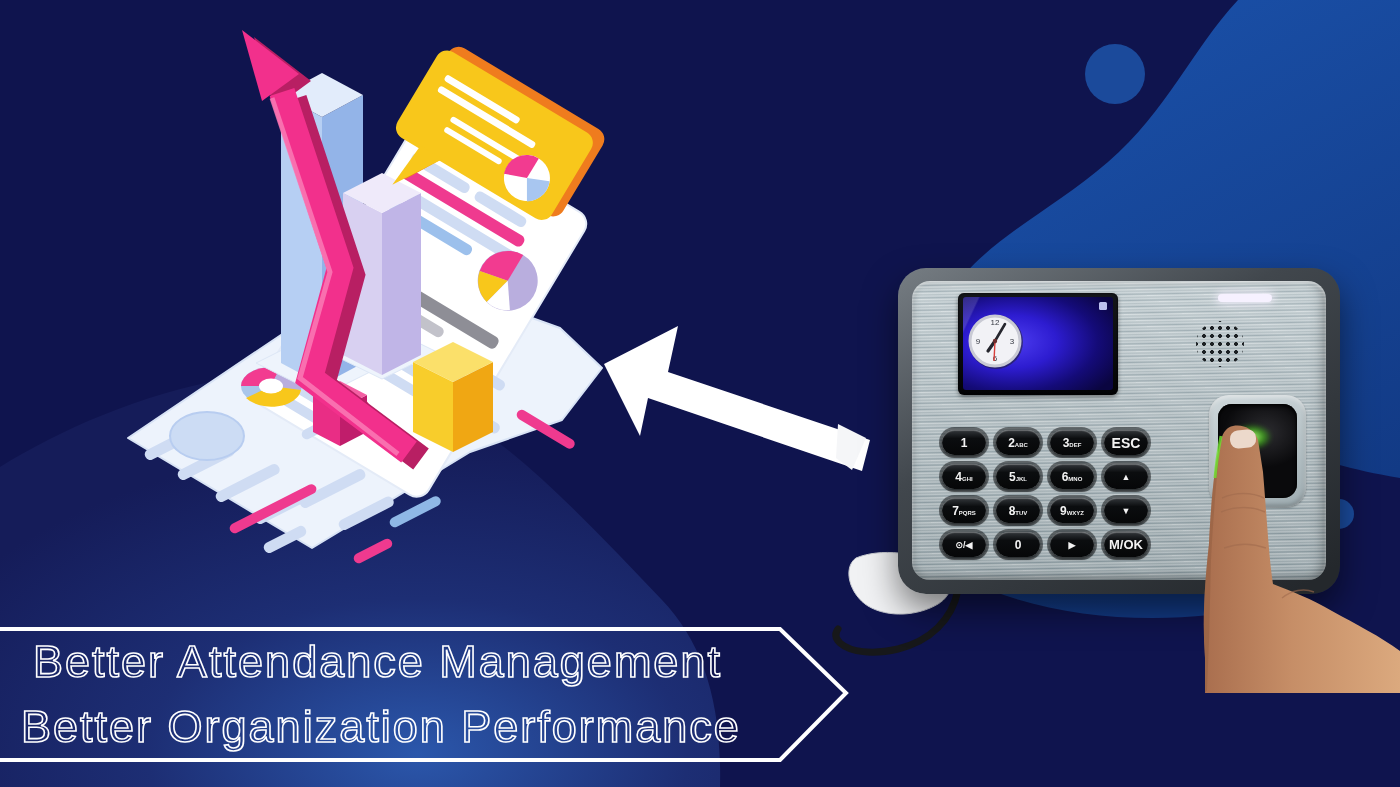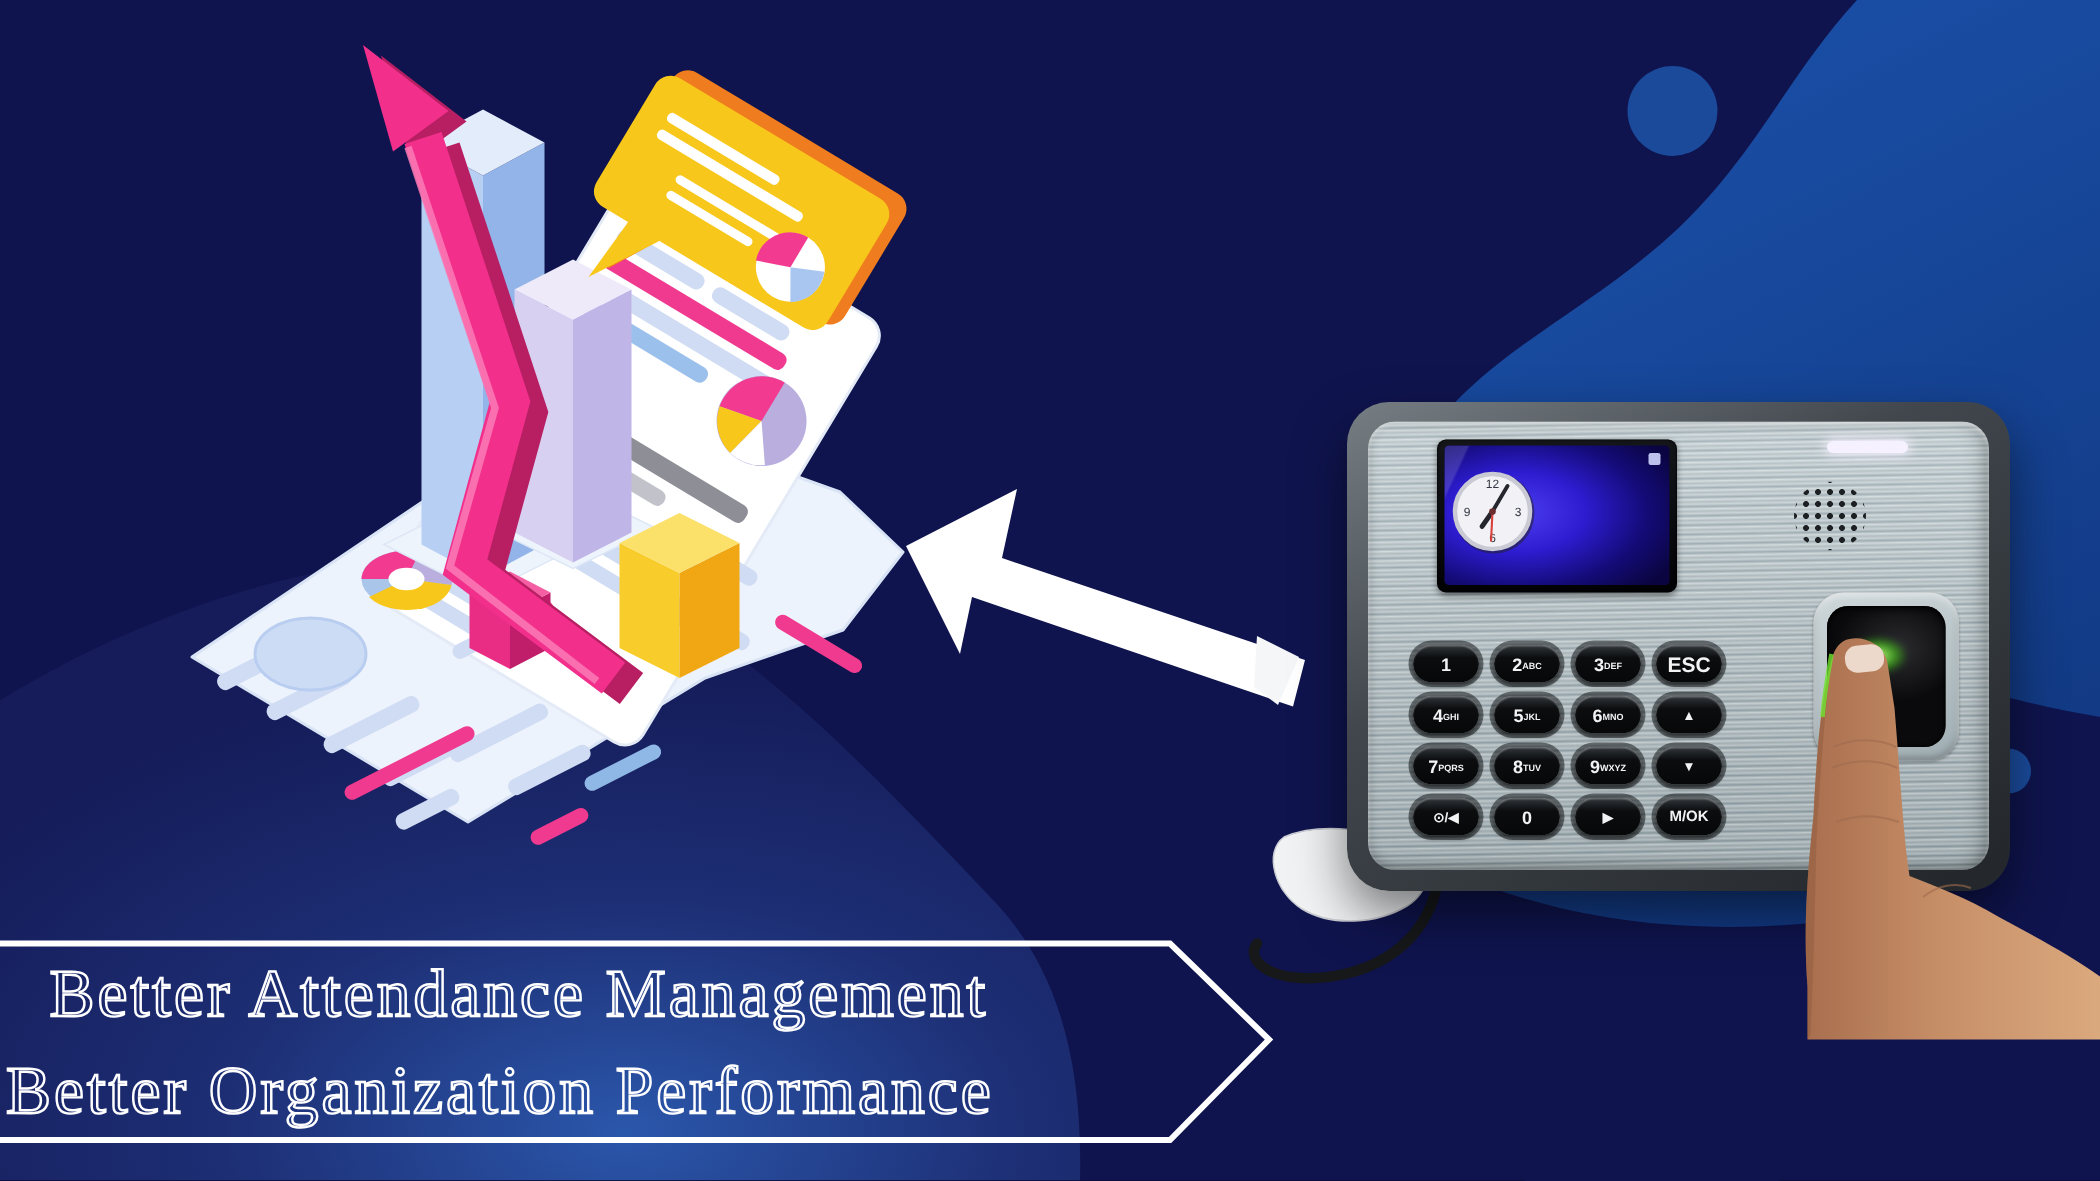--- a/index.html
+++ b/index.html
@@ -45,21 +45,21 @@
     box-shadow:inset 0 2px 4px rgba(0,0,0,.9), inset 0 0 2px #000;overflow:hidden;}
   .fp-glow{position:absolute;left:4px;top:28px;width:26px;height:58px;border-radius:40%;
     background:radial-gradient(closest-side,#8cff4d 0%,#3fd412 55%,rgba(30,160,8,0) 100%);
     filter:blur(2px);}
   .fp-glow2{position:absolute;left:14px;top:20px;width:40px;height:26px;border-radius:50%;
     background:radial-gradient(closest-side,#b9ff7a 0%,rgba(70,220,20,.55) 60%,rgba(30,160,8,0) 100%);
     filter:blur(2px);}
 
   
   .banner-text{position:absolute;color:transparent;-webkit-text-stroke:1.6px #ffffff;
-    font-family:Liberation Serif, serif;font-size:45px;font-weight:400;letter-spacing:2px;
+    font-family:Liberation Sans, sans-serif;font-size:45px;font-weight:400;letter-spacing:2px;
     white-space:nowrap;}
 </style>
 </head>
 <body>
 
 <div class="stage">
 
   <svg class="abs" style="left:0;top:0" width="1400" height="787" viewBox="0 0 1400 787">
     <defs>
       <radialGradient id="hillGrad" cx="0.58" cy="0.92" r="0.75">
@@ -286,21 +286,21 @@
         <div class="krow">
           <button class="key" style="font-size:9px">
               <span>⊙/◀</span>
             </button>
           <button class="key">
               <span>0</span>
             </button>
           <button class="key" style="font-size:9px">
               <span>▶</span>
             </button>
-          <button class="key" style="font-size:10px">
+          <button class="key" style="font-size:13px">
               <span>M/OK</span>
             </button>
         </div>
       </div>
 
       <div class="fp-bezel">
         <div class="fp-window">
           <div class="fp-glow2"></div>
           <div class="fp-glow"></div>
         </div>
@@ -328,15 +328,15 @@
       <path d="M1224,548 C1238,543 1252,543 1266,548"></path>
       <path d="M1282,598 C1292,590 1304,588 1314,592"></path>
     </g>
     <path d="M1221,436 C1218,452 1216,466 1215,478" stroke="#6fe32f" stroke-width="3" opacity="0.8" fill="none"></path>
   </svg>
 
   <svg class="abs" style="left:0;top:0" width="1400" height="787" viewBox="0 0 1400 787">
     <polygon points="-10,629 780,629 846,693 780,760 -10,760" fill="none" stroke="#ffffff" stroke-width="4"></polygon>
   </svg>
   <div class="banner-text" style="left:33px;top:636px">Better Attendance Management</div>
-  <div class="banner-text" style="left:4px;top:701px">Better Organization Performance</div>
+  <div class="banner-text" style="left:21px;top:701px">Better Organization Performance</div>
 
 </div>
 
 </body></html>

